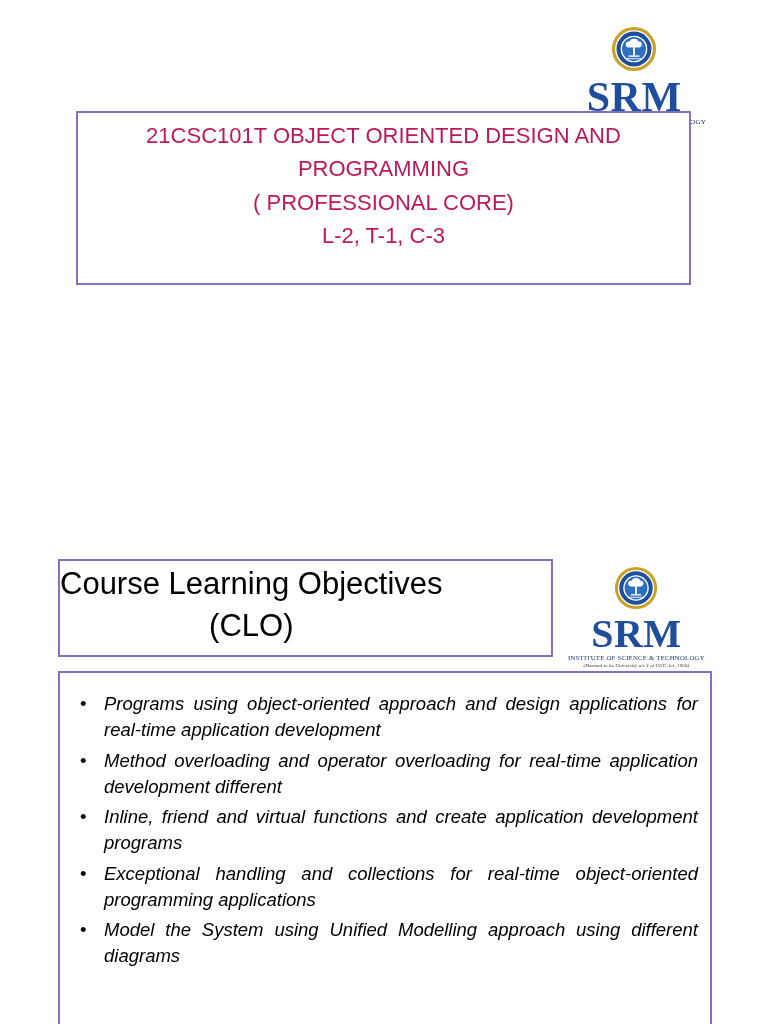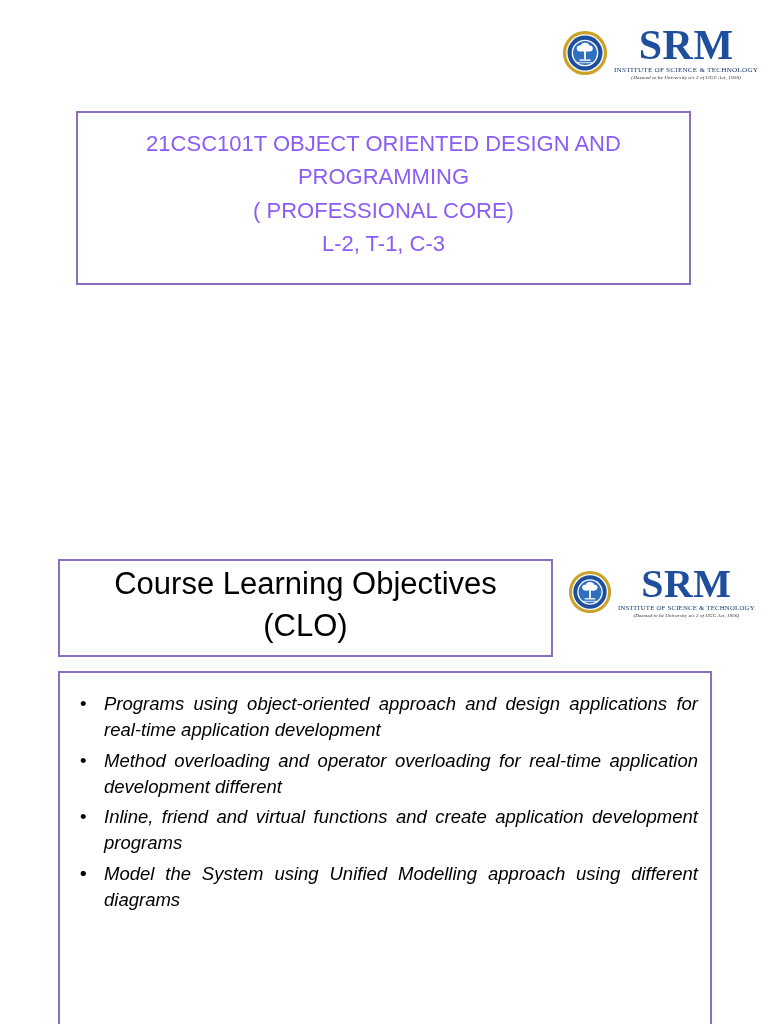--- a/index.html
+++ b/index.html
@@ -14,20 +14,21 @@
     overflow: hidden;
     font-family: "Liberation Sans", sans-serif;
     color: #000000;
   }
 
   
   .srm-logo {
     display: flex;
     align-items: center;
     gap: 6px;
+    flex-direction: column;
   }
   .srm-seal {
     flex: 0 0 auto;
     display: block;
   }
   .srm-wordblock {
     display: flex;
     flex-direction: column;
     align-items: center;
     line-height: 1;
@@ -70,42 +71,41 @@
     position: absolute;
     left: 76px;
     top: 111px;
     width: 615px;
     height: 174px;
     border: 2px solid #8A6FBE;
     background: #ffffff;
     box-sizing: border-box;
   }
   .course-title-text {
-    margin: 8px;
+    margin: 0;
     padding-top: 6px;
     text-align: center;
     font-size: 22px;
     line-height: 1.52;
-    color: #8b5cf6;
+    color: #be185d;
     white-space: pre-line;
   }
 
   
   .clo-heading-box {
     position: absolute;
     left: 58px;
     top: 559px;
     width: 495px;
     height: 98px;
     border: 2px solid #8A6FBE;
     background: #ffffff;
     box-sizing: border-box;
     display: flex;
     align-items: flex-start;
-    justify-content: center;
   }
   .clo-heading-text {
     margin: 0;
     padding-top: 2px;
     text-align: center;
     font-size: 31px;
     line-height: 1.34;
     color: #000000;
     white-space: pre-line;
   }
@@ -220,19 +220,20 @@
     <li class="clo-item">
       <span class="clo-bullet">•</span>
       <span> Method overloading and operator overloading for real-time application development different</span>
     </li>
     <li class="clo-item">
       <span class="clo-bullet">•</span>
       <span>Inline, friend and virtual functions and create application development programs</span>
     </li>
     <li class="clo-item">
       <span class="clo-bullet">•</span>
+      <span> Exceptional handling and collections for real-time object-oriented programming applications</span>
     </li>
     <li class="clo-item">
       <span class="clo-bullet">•</span>
       <span> Model the System using Unified Modelling approach using different diagrams</span>
     </li>
   </ul>
 </div>
 
 </body></html>

